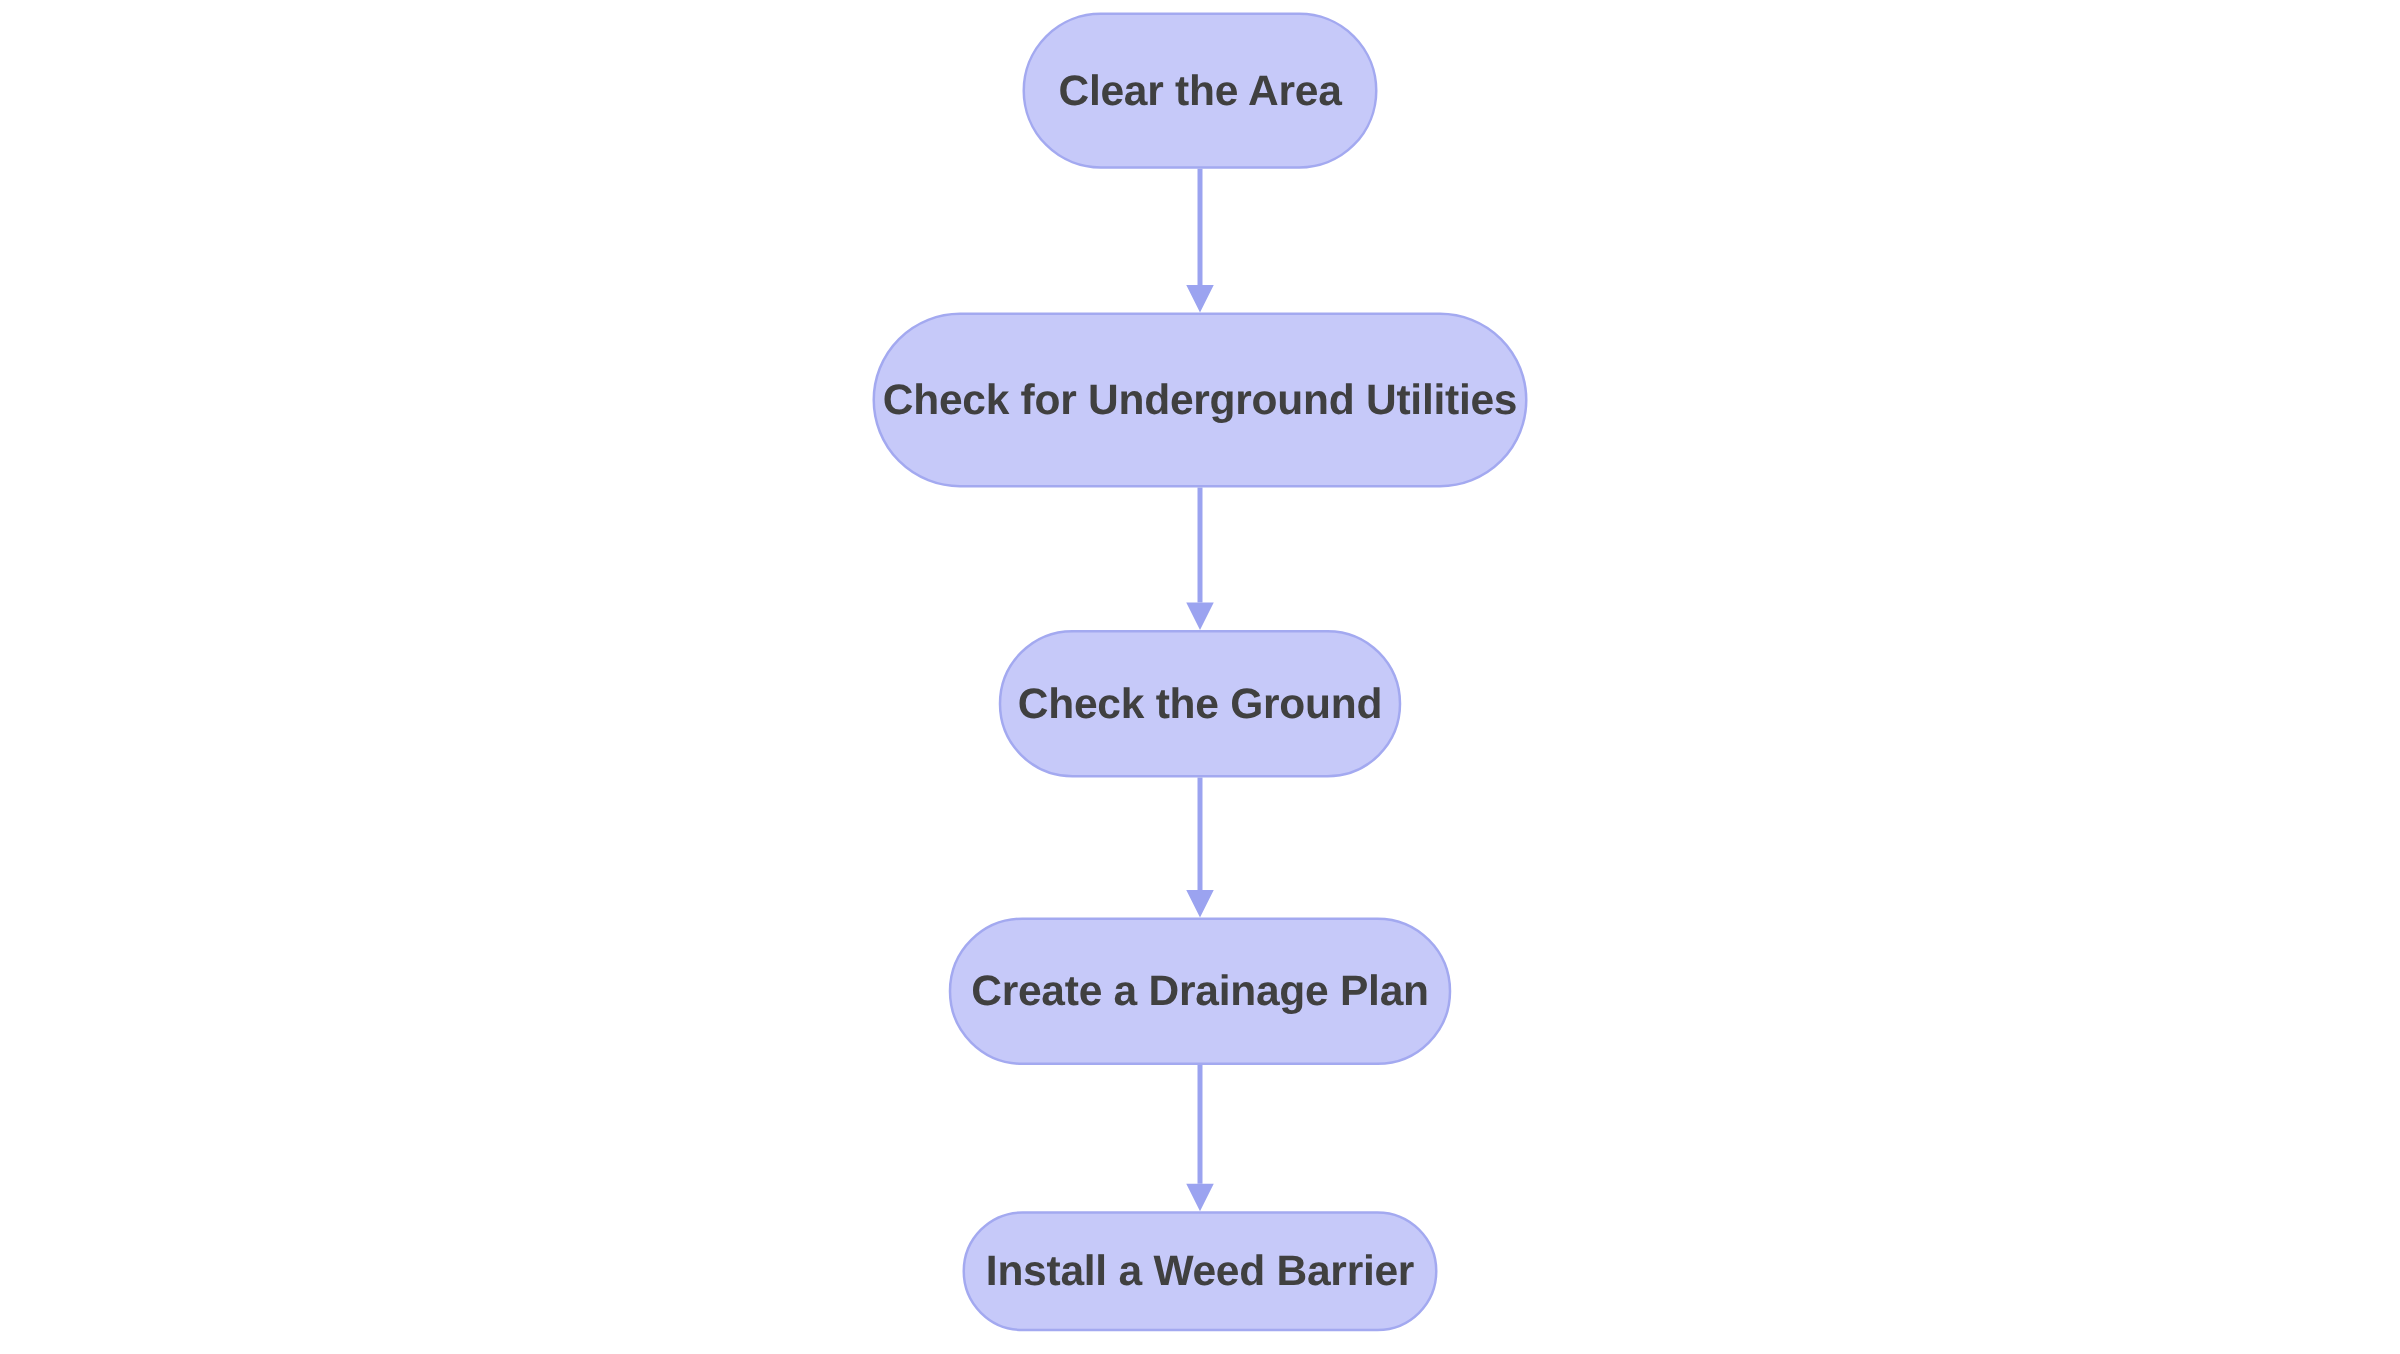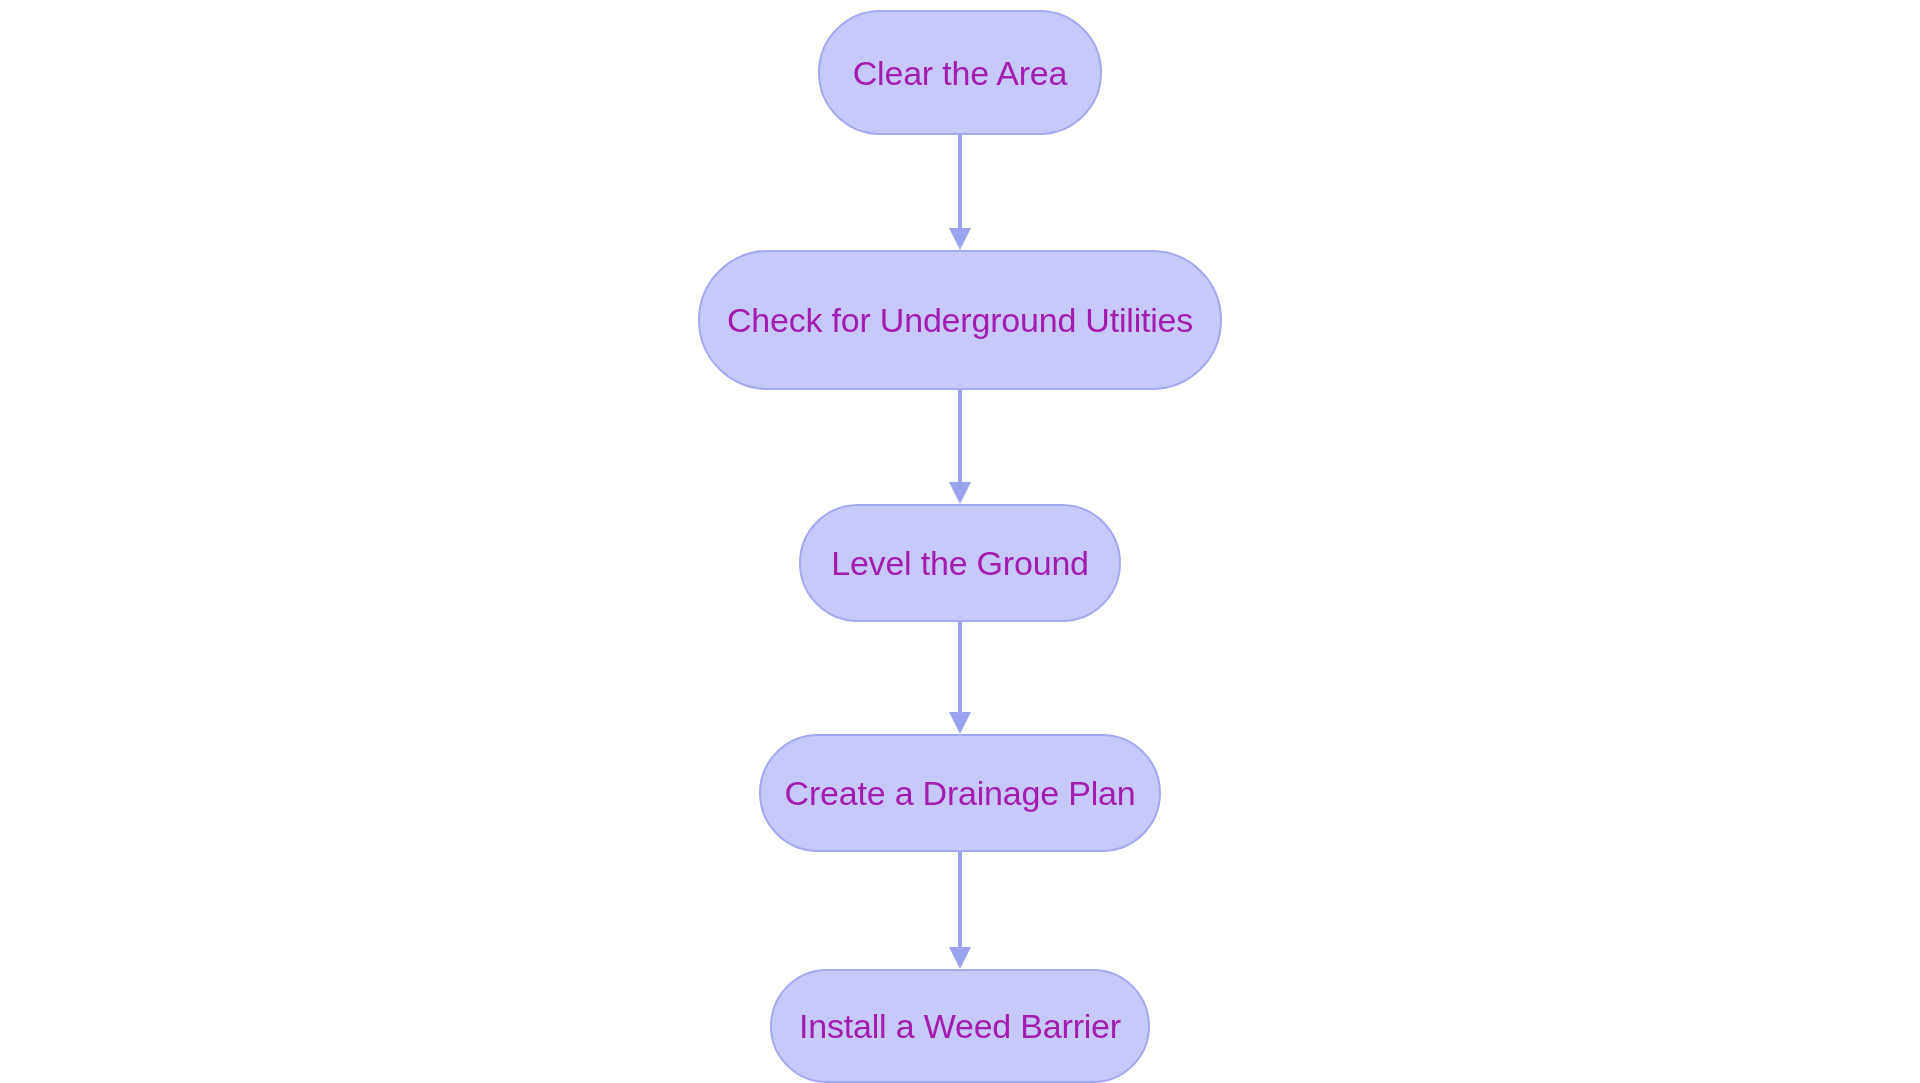--- a/index.html
+++ b/index.html
@@ -43,33 +43,33 @@
     border-radius: 9999px;
     color: #2b2bcc;
     white-space: nowrap;
     user-select: none;
   }
 
   .flow-node .node-label {
     display: block;
     font-family: "Liberation Sans", sans-serif;
     font-size: 34px;
-    font-weight: 400;
+    font-weight: 700;
     letter-spacing: -0.2px;
     line-height: 1;
-    color: #a21caf;
+    color: #404040;
     text-align: center;
   }
 
   
   .node-1 { width: 284px; height: 125px; margin-top: 10px; }
   .node-2 { width: 524px; height: 140px; }
   .node-3 { width: 322px; height: 118px; }
   .node-4 { width: 402px; height: 118px; align-items: center; }
-  .node-5 { width: 380px; height: 114px; }
+  .node-5 { width: 380px; height: 96px; }
 
   
   .flow-connector {
     position: relative;
     width: 26px;
     display: flex;
     flex-direction: column;
     align-items: center;
     justify-content: flex-start;
   }
@@ -110,21 +110,21 @@
     <div class="flow-node node-2">
       <span class="node-label">Check for Underground Utilities</span>
     </div>
 
     <div class="flow-connector conn-2">
       <div class="conn-stem"></div>
       <div class="conn-arrowhead"></div>
     </div>
 
     <div class="flow-node node-3">
-      <span class="node-label">Level the Ground</span>
+      <span class="node-label">Check the Ground</span>
     </div>
 
     <div class="flow-connector conn-3">
       <div class="conn-stem"></div>
       <div class="conn-arrowhead"></div>
     </div>
 
     <div class="flow-node node-4">
       <span class="node-label">Create a Drainage Plan</span>
     </div>

